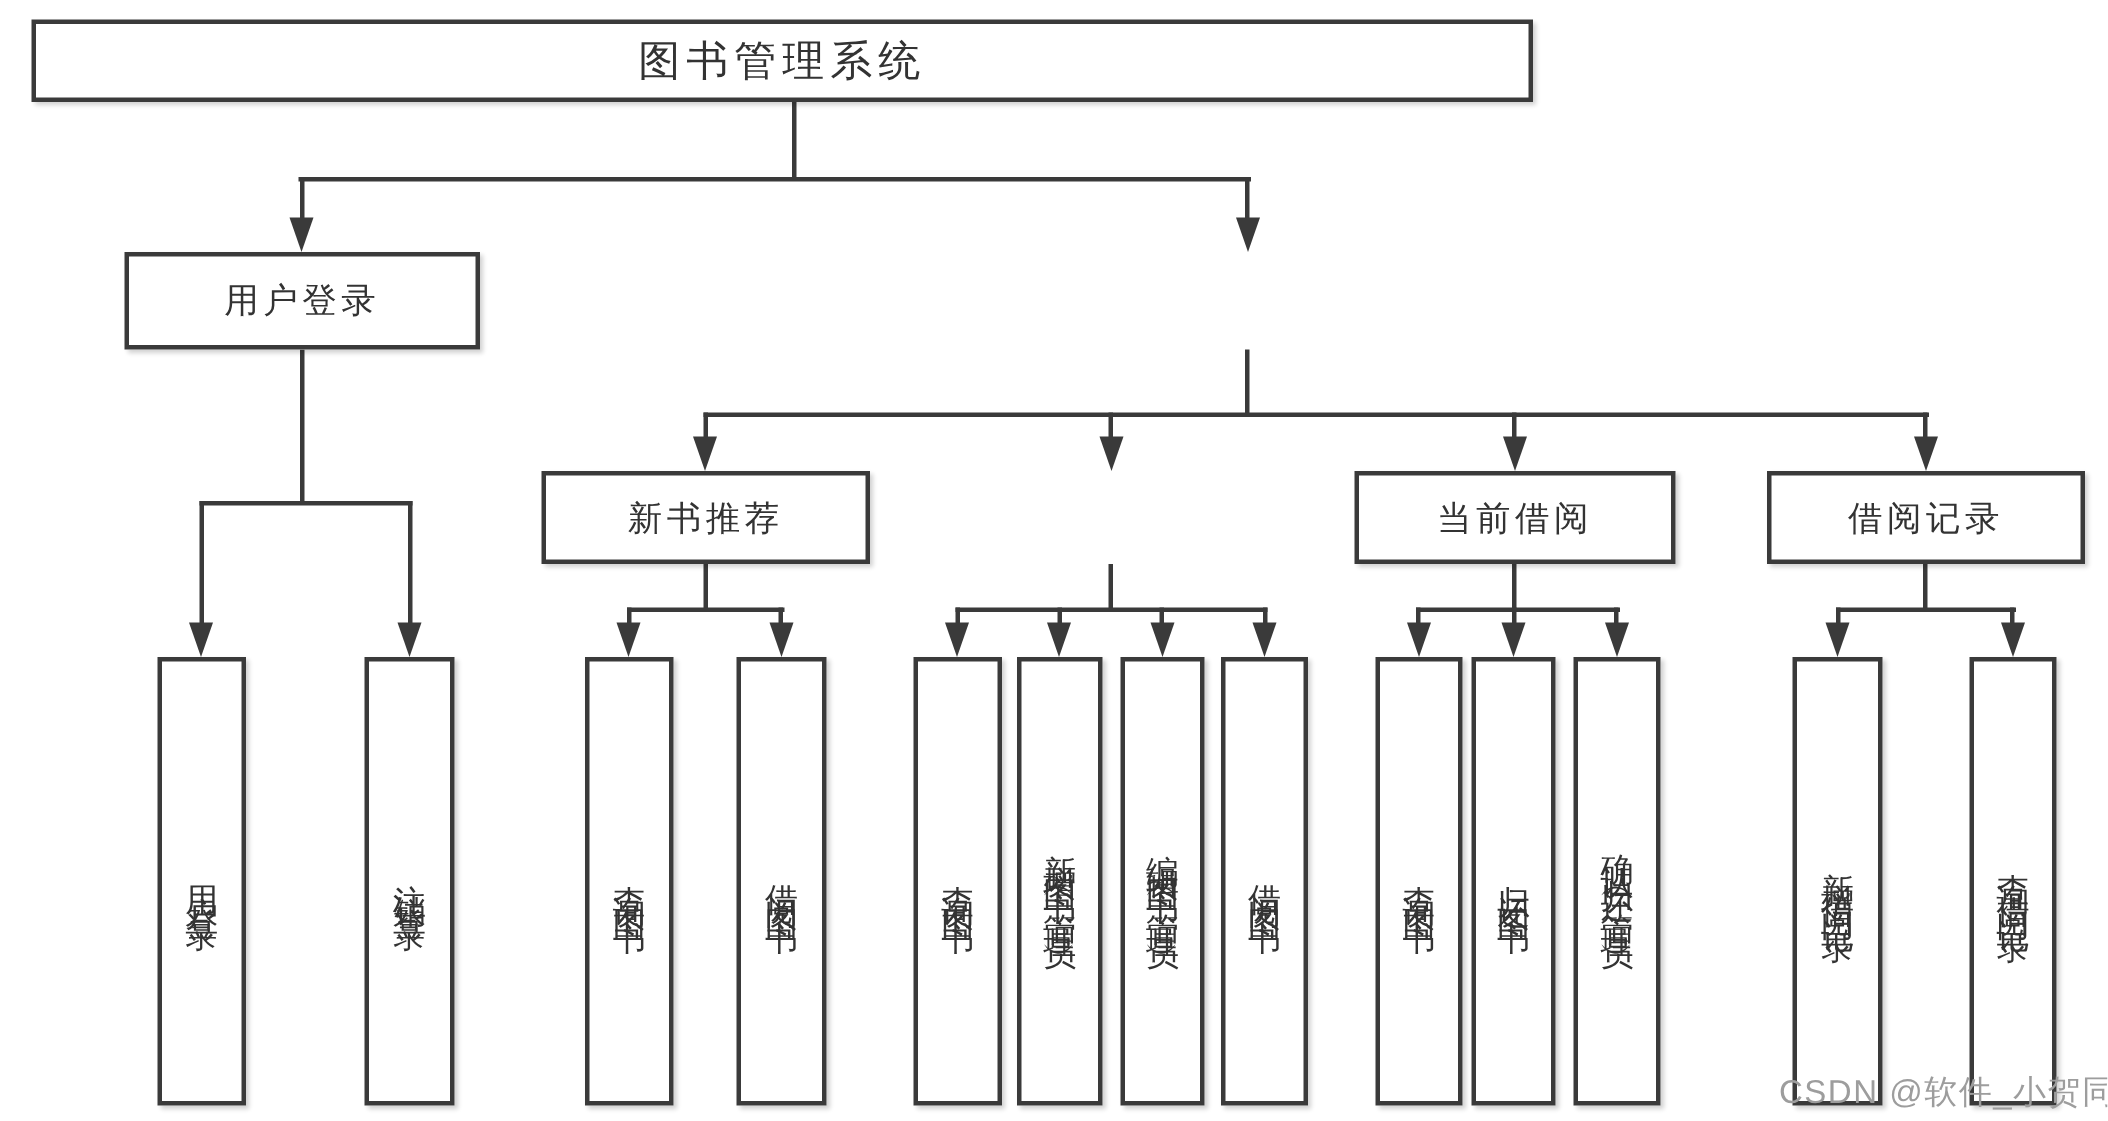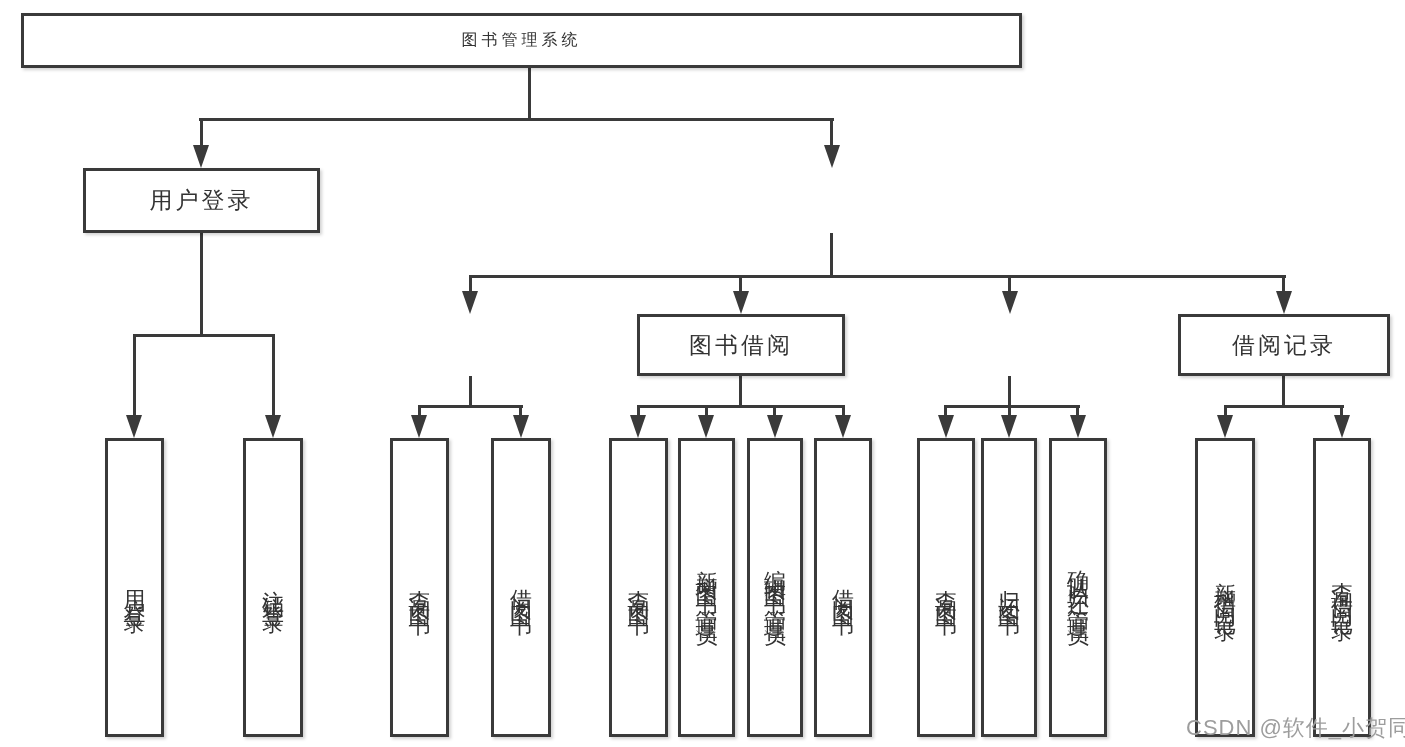--- a/index.html
+++ b/index.html
@@ -6,21 +6,21 @@
   .canvas{
     position:relative;width:1405px;height:747px;background:#ffffff;
     font-family:"Liberation Sans",sans-serif;overflow:hidden;
   }
   .box{
     position:absolute;background:#ffffff;border:3px solid #3a3a3a;box-sizing:border-box;
     display:flex;align-items:center;justify-content:center;
     color:#333333;box-shadow:2px 2px 3px rgba(0,0,0,0.18);
   }
   .hbox{font-size:23px;letter-spacing:3px;}
-  .hbox.title{font-size:16px;letter-spacing:4px;}
+  .hbox.title{font-size:28px;letter-spacing:4px;}
   .vbox{
     font-size:22px;letter-spacing:8px;
     writing-mode:vertical-rl;text-orientation:mixed;
   }
   .ln{position:absolute;background:#3a3a3a;}
   .arr{
     position:absolute;width:0;height:0;
     border-left:8px solid transparent;border-right:8px solid transparent;
     border-top:23px solid #3a3a3a;
   }
@@ -90,21 +90,22 @@
   <div class="ln" style="left:1224px;top:405px;width:120px;height:3px"></div>
   <div class="ln" style="left:1224px;top:405px;width:3px;height:13px"></div>
   <div class="arr" style="left:1217px;top:415px"></div>
   <div class="ln" style="left:1340px;top:405px;width:3px;height:13px"></div>
   <div class="arr" style="left:1334px;top:415px"></div>
 
   <div class="box hbox title" style="left:21px;top:13px;width:1001px;height:55px">图书管理系统</div>
 
   <div class="box hbox" style="left:83px;top:168px;width:237px;height:65px">用户登录</div>
 
-  <div class="box hbox" style="left:637px;top:314px;width:208px;height:62px">图书借阅</div>
+  <div class="box hbox" style="left:361px;top:314px;width:219px;height:62px">新书推荐</div>
+  <div class="box hbox" style="left:903px;top:314px;width:214px;height:62px">当前借阅</div>
   <div class="box hbox" style="left:1178px;top:314px;width:212px;height:62px">借阅记录</div>
 
   <div class="box vbox" style="left:105px;top:438px;width:59px;height:299px">用户登录</div>
   <div class="box vbox" style="left:243px;top:438px;width:60px;height:299px">注销登录</div>
   <div class="box vbox" style="left:390px;top:438px;width:59px;height:299px">查询图书</div>
   <div class="box vbox" style="left:491px;top:438px;width:60px;height:299px">借阅图书</div>
   <div class="box vbox" style="left:609px;top:438px;width:59px;height:299px">查询图书</div>
   <div class="box vbox" style="left:678px;top:438px;width:57px;height:299px">新增图书（管理员）</div>
   <div class="box vbox" style="left:747px;top:438px;width:56px;height:299px">编辑图书（管理员）</div>
   <div class="box vbox" style="left:814px;top:438px;width:58px;height:299px">借阅图书</div>

